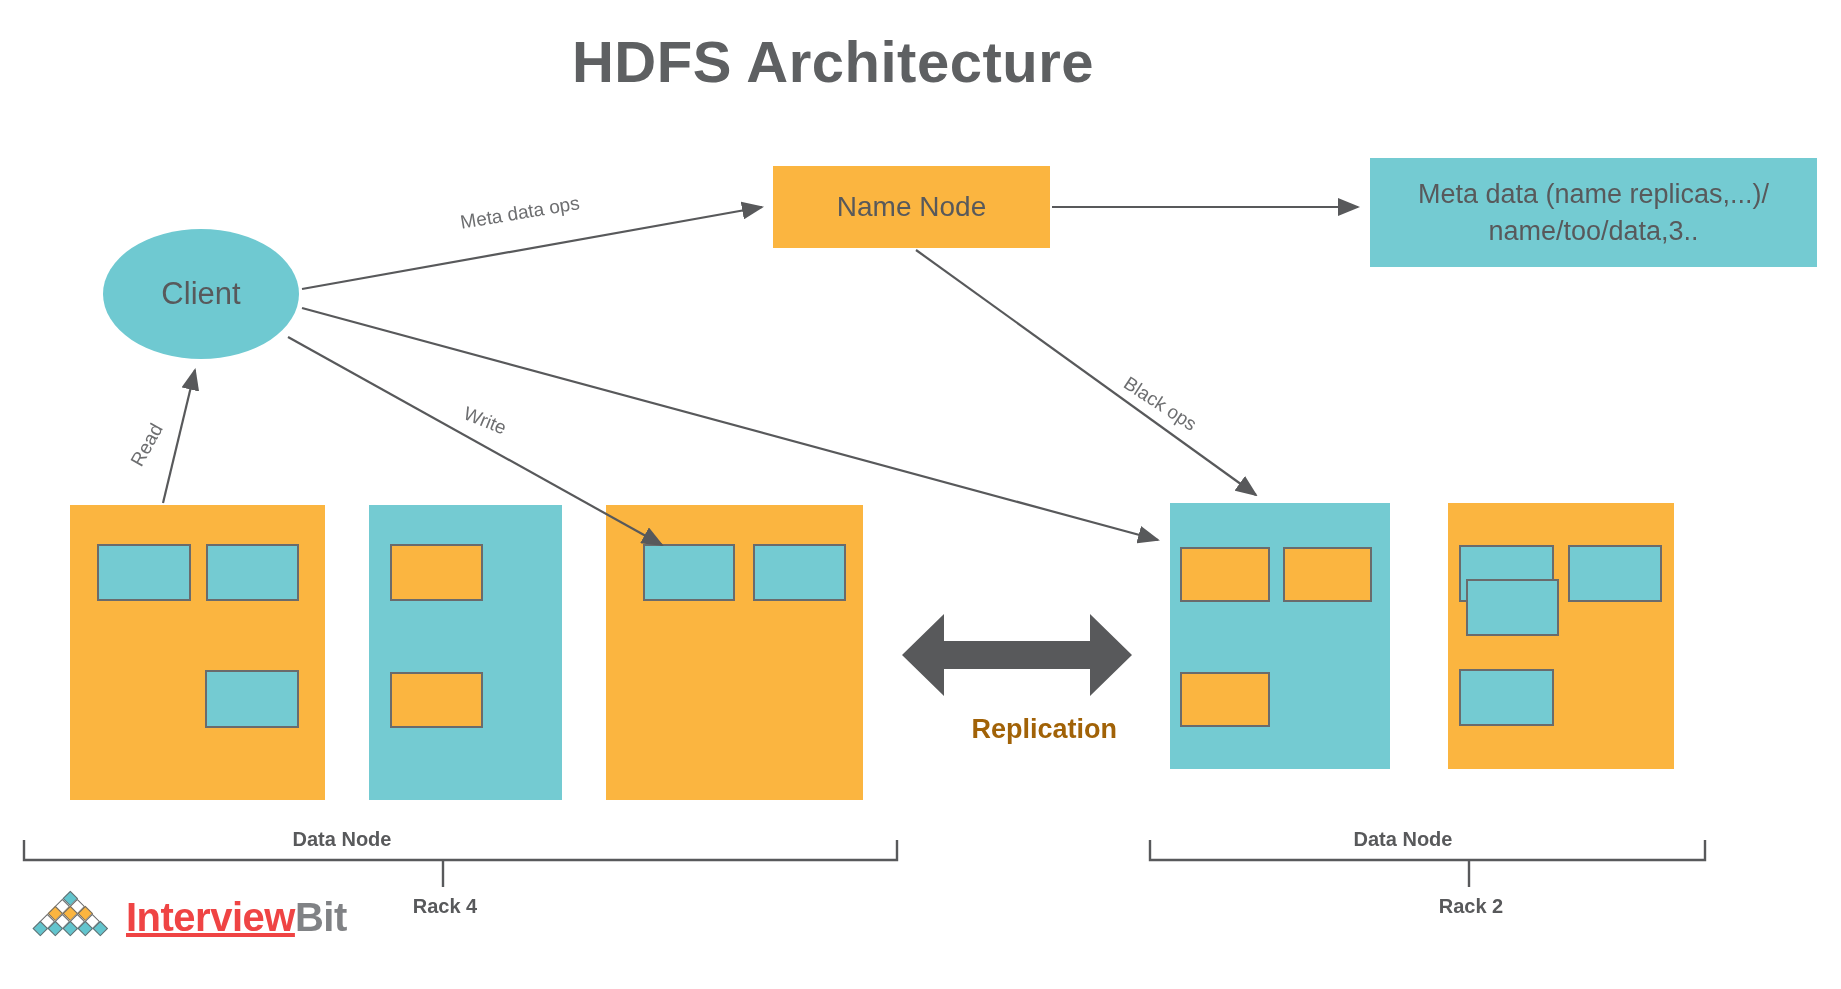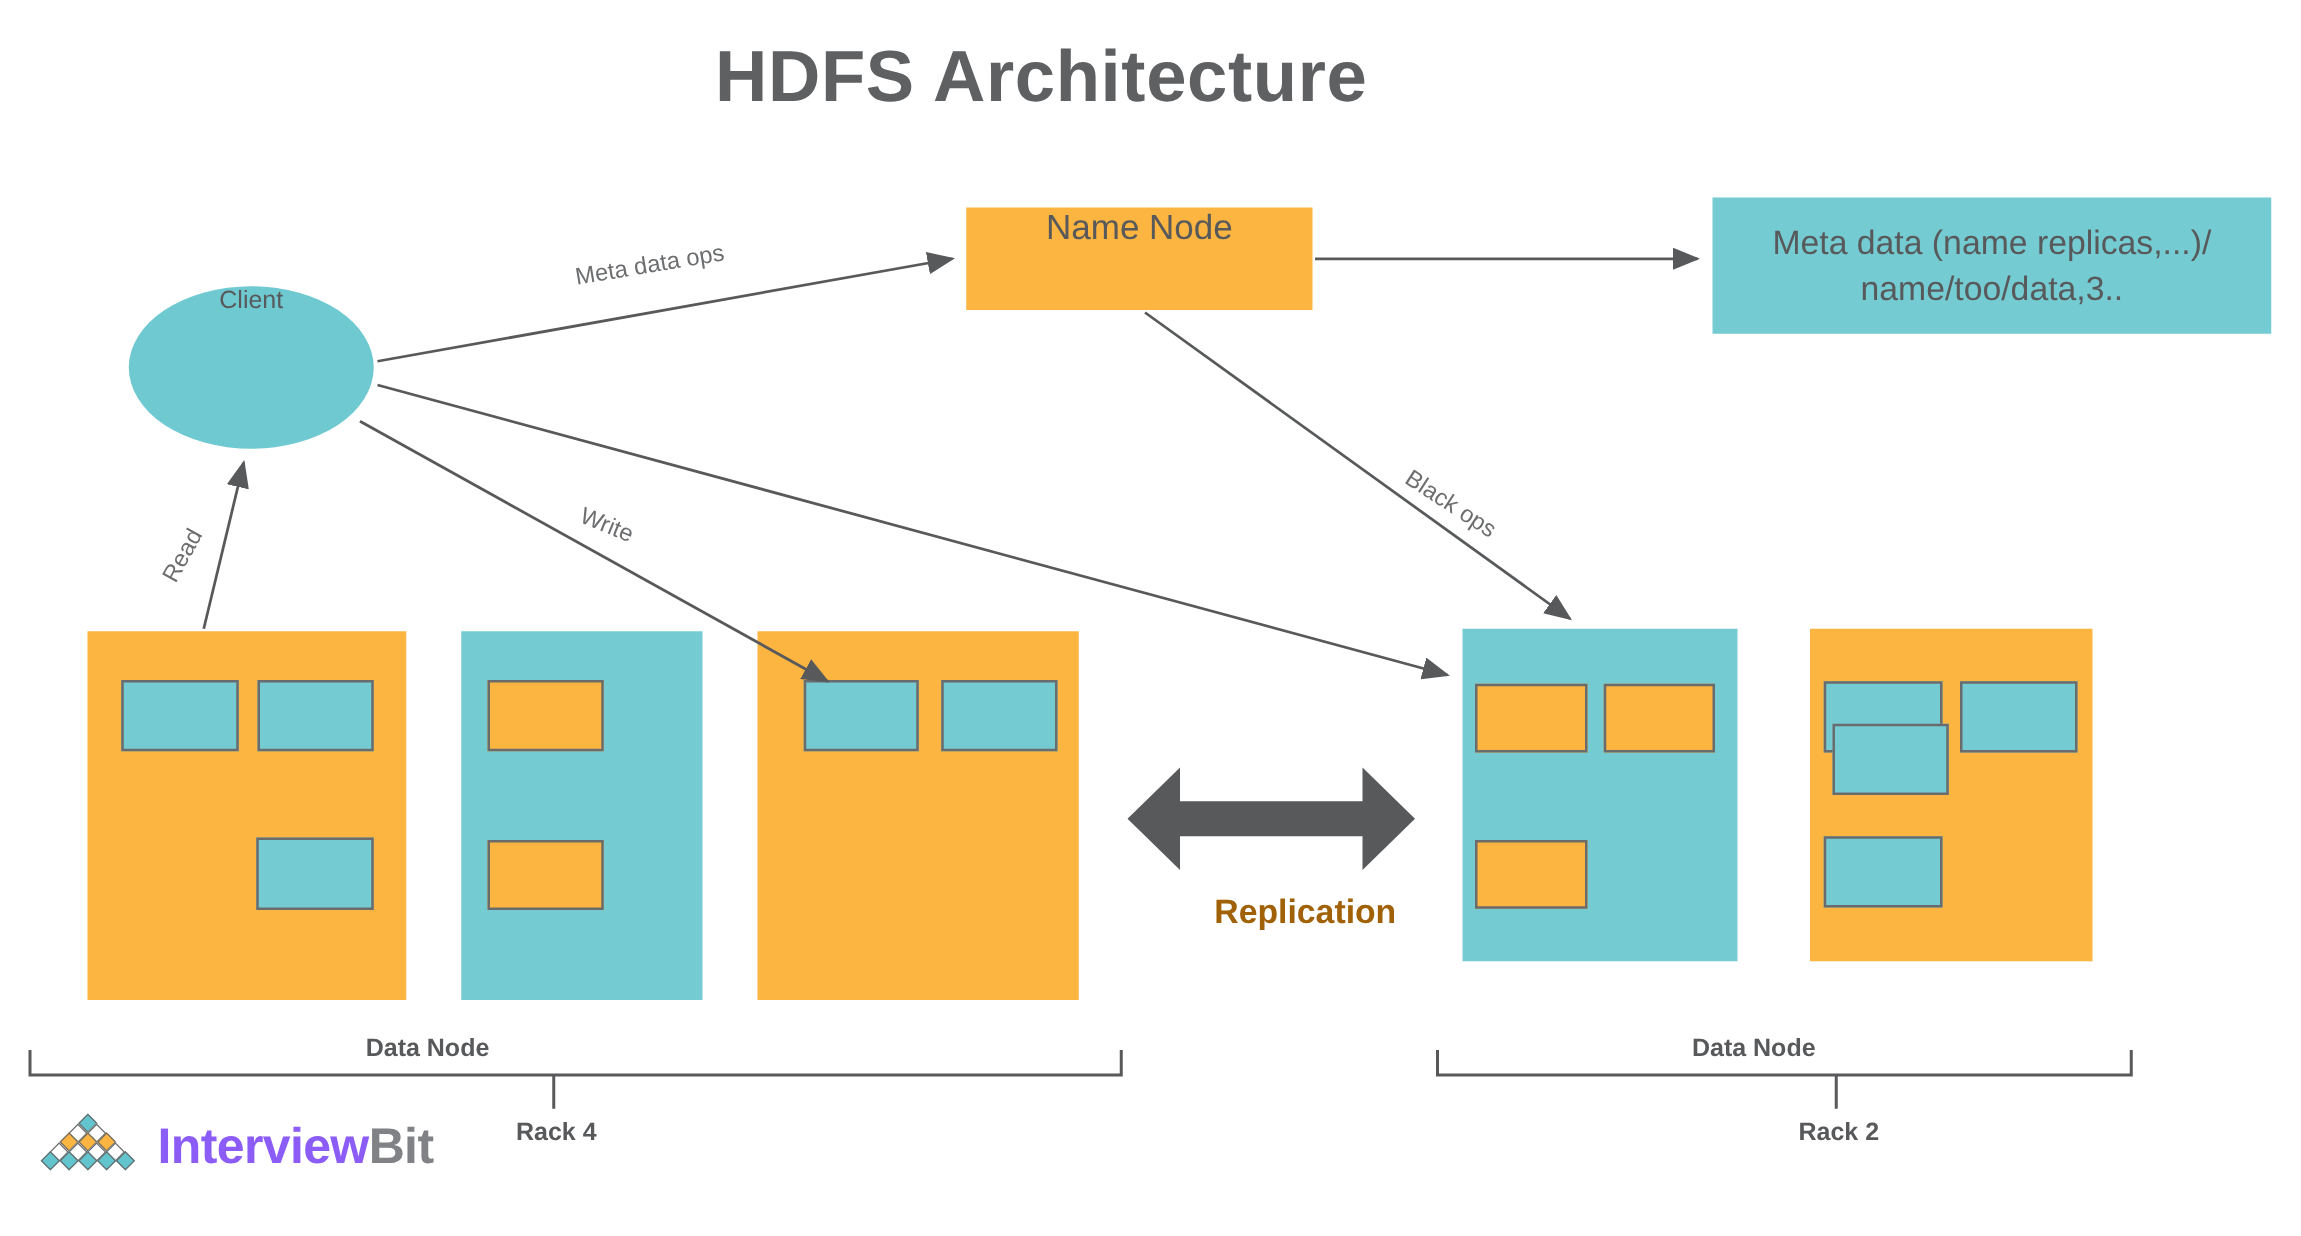--- a/index.html
+++ b/index.html
@@ -1,21 +1,21 @@
 <!DOCTYPE html>
 <html><head>
 <meta charset="utf-8">
 <style>
   html,body{margin:0;padding:0;background:#ffffff;}
   #stage{position:relative;width:1841px;height:989px;background:#ffffff;overflow:hidden;
          font-family:"Liberation Sans", sans-serif;padding-left:27px;}
   .abs{position:absolute;}
   #title{left:0;top:28px;width:1666px;text-align:center;font-size:58px;font-weight:700;color:#5e6062;letter-spacing:0.5px;}
-  .node-label{display:flex;justify-content:center;color:#58595B;}
-  #client{left:103px;top:229px;width:196px;height:130px;border-radius:50%;background:#6fc9d1;font-size:20px;}
+  .node-label{display:flex;align-items:center;justify-content:center;color:#58595B;}
+  #client{left:103px;top:229px;width:196px;height:130px;border-radius:50%;background:#6fc9d1;font-size:31px;}
   #namenode{left:773px;top:166px;width:277px;height:82px;background:#FBB540;font-size:28px;}
   #metabox{left:1370px;top:158px;width:447px;height:109px;background:#74CBD2;font-size:27px;line-height:1.35;flex-direction:column;text-align:center;}
   .panel{position:absolute;}
   .panel.orange{background:#FBB540;}
   .panel.teal{background:#74CBD2;}
   .block{position:absolute;border:2px solid #6A6B6C;box-sizing:border-box;}
   .block.teal{background:#74CBD2;}
   .block.orange{background:#FBB540;}
   .edge-label{position:absolute;color:#6D6E70;font-size:19px;text-align:center;white-space:nowrap;}
   .bracket-label{position:absolute;color:#58595B;font-size:20px;font-weight:700;text-align:center;white-space:nowrap;}
@@ -23,21 +23,21 @@
   #arrow-layer{position:absolute;left:0;top:0;z-index:6;pointer-events:none;}
   .panel{z-index:2;}
   .abs{z-index:3;}
   #logo{left:28px;top:891px;display:flex;align-items:center;gap:14px;z-index:3;}
   #logo-mark{position:relative;width:84px;height:52px;}
   .diamond{position:absolute;width:10.6px;height:10.6px;transform:rotate(45deg);border:1px solid #6A6B6C;box-sizing:border-box;}
   .diamond.teal{background:#62C5CE;}
   .diamond.orange{background:#FBB540;}
   .diamond.white{background:#ffffff;}
   #logo-text{font-size:40px;letter-spacing:-0.5px;}
-  #logo-text .bold{font-weight:700;color:#8b5cf6;}
+  #logo-text .bold{font-weight:700;color:#ef4444;text-decoration:underline;}
   #logo-text .light{font-weight:700;color:#808285;}
 </style>
 </head>
 <body>
 
 <div id="stage">
 
   <div class="abs" id="title">HDFS Architecture</div>
 
   <svg id="arrow-layer" width="1841" height="989" viewBox="0 0 1841 989">

